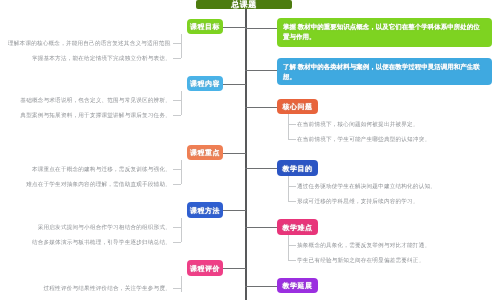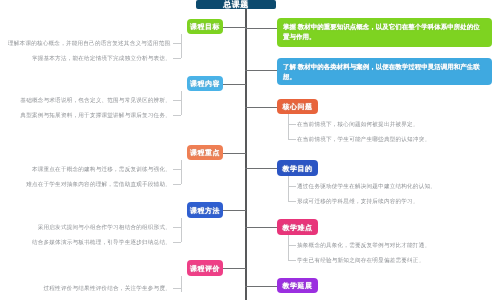--- a/index.html
+++ b/index.html
@@ -84,21 +84,21 @@
   <div class="branch" style="left:218px;top:210px;width:28px;"></div>
   <div class="branch" style="left:218px;top:268px;width:28px;"></div>
 
   <div class="branch" style="left:245px;top:28px;width:32px;"></div>
   <div class="branch" style="left:245px;top:70px;width:32px;"></div>
   <div class="branch" style="left:245px;top:107px;width:32px;"></div>
   <div class="branch" style="left:245px;top:168px;width:32px;"></div>
   <div class="branch" style="left:245px;top:227px;width:32px;"></div>
   <div class="branch" style="left:245px;top:286px;width:32px;"></div>
 
-  <div class="pill root" style="left:196px;top:0px;width:80px;height:9px;background:#0c4a6e;">总课题</div>
+  <div class="pill root" style="left:196px;top:0px;width:96px;height:9px;background:#4d7c0f;">总课题</div>
 
   <div class="pill" style="left:187px;top:19px;width:36px;height:15px;background:#7ed321;">课程目标</div>
 
   <div class="pill" style="left:187px;top:76px;width:36px;height:15px;background:#4ab3e8;">课程内容</div>
 
   <div class="pill" style="left:187px;top:145px;width:36px;height:15px;background:#ef7f54;">课程重点</div>
 
   <div class="pill" style="left:187px;top:202px;width:36px;height:16px;background:#2f5fd0;">课程方法</div>
 
   <div class="pill" style="left:187px;top:260px;width:36px;height:16px;background:#ef3f87;">课程评价</div>

